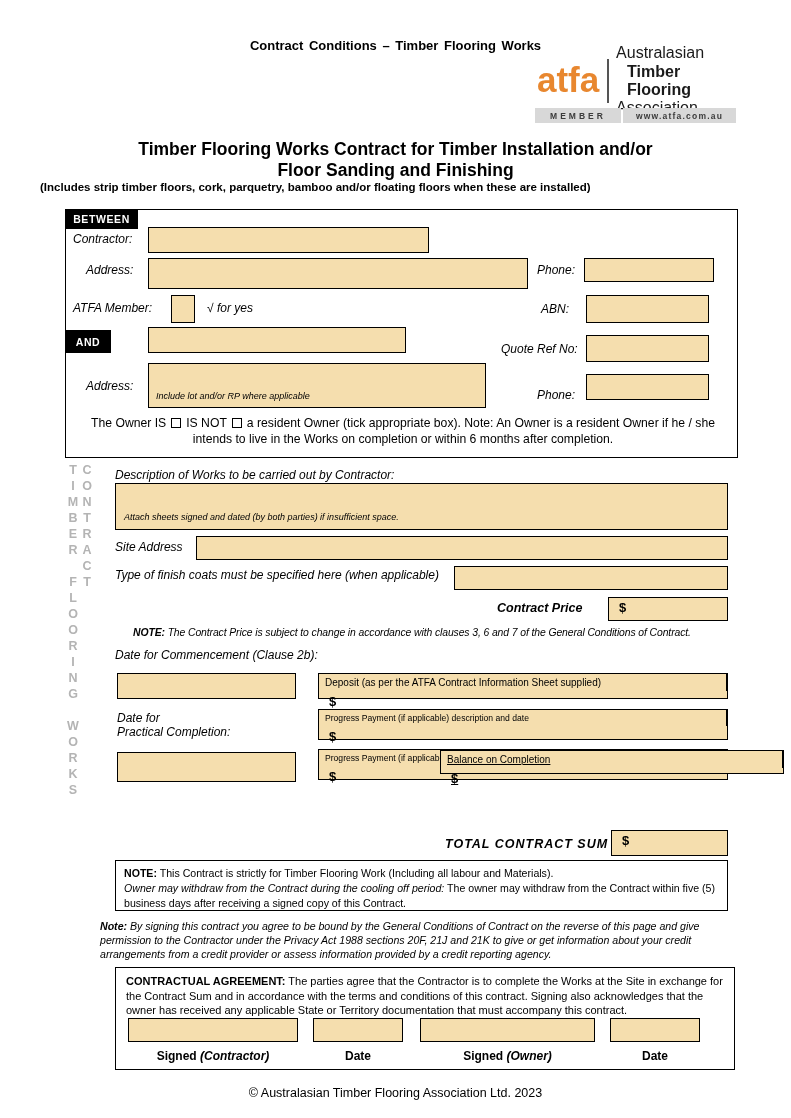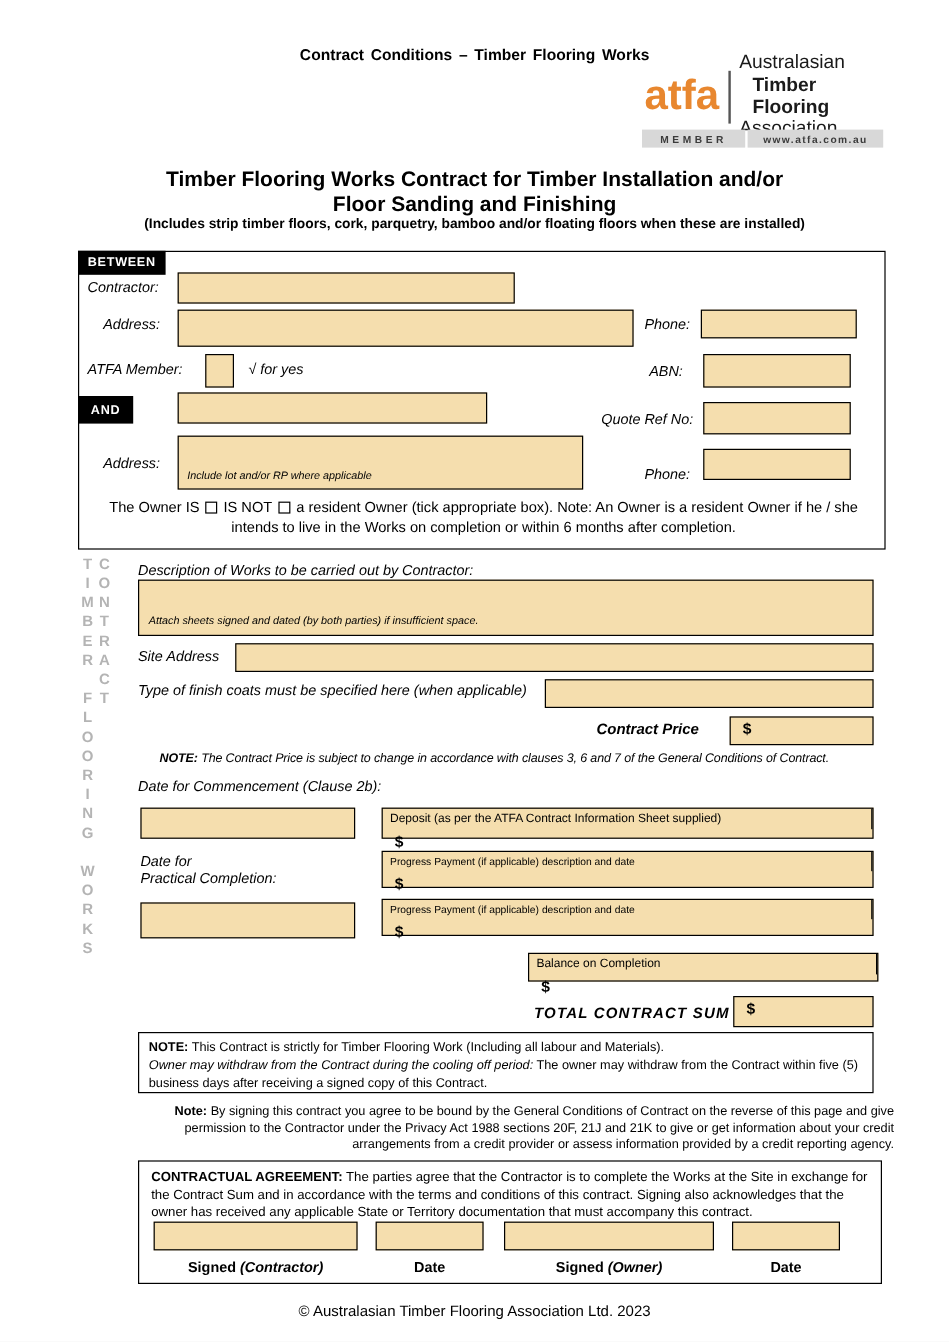--- a/index.html
+++ b/index.html
@@ -33,40 +33,40 @@
   .logo-divider { width:2px; height:44px; background:#555; margin-right:7px; }
   .logo-org { font-size:16px; line-height:1.15; color:#1a1a1a; }
   .logo-org .bold { font-weight:bold;margin-left:11px; }
   .logo-bar { display:flex; margin-top:3px; height:15px; gap:2px;justify-content:flex-end; }
   .logo-bar span { background:#D8D8D8; color:#3b3b3b; font-weight:bold; font-size:8.5px;
     display:flex; align-items:center; justify-content:center; }
   .logo-member { width:86px; letter-spacing:3px; }
   .logo-web { flex:1; letter-spacing:1.2px; }
   .main-title { position:absolute; top:139px; left:40px; width:711px; text-align:center;
     font-size:17.5px; font-weight:bold; line-height:1.18; }
-  .sub-title { position:absolute; top:181px; left:40px; width:711px; text-align:center;
+  .sub-title { position:absolute; top:181px; left:40px; width:711px; 
     font-size:11.5px; font-weight:bold; }
   
   .parties { position:absolute; left:65px; top:209px; width:673px; height:249px;
     border:1px solid #000; }
   
   .vtext {
     position:absolute; left:66px; top:463px; height:450px; width:24px;
     writing-mode:vertical-lr; text-orientation:upright;
     font-size:12.5px; font-weight:bold; color:#b4b4b4; letter-spacing:2px;
     text-align:left;
   }
   .payrow { position:absolute; background:#F5DEAE; border:1px solid #000; display:flex;flex-direction:column; }
   .paylabel { flex:1; border-right:1.5px solid #000; padding:3px 6px; }
   .paydollar { width:116px; font-weight:bold; font-size:13px; padding:3px 0 0 10px; }
   .dollar-field { font-weight:bold; font-size:13px; padding:2px 0 0 10px; }
   .notebox { position:absolute; left:115px; top:860px; width:613px; height:51px;
     border:1px solid #000; padding:5px 8px; font-size:10.6px; line-height:1.4; }
-  .note2 { position:absolute; left:100px; top:920px; width:645px; text-align:right;
-    font-size:10.6px; line-height:1.3; }
+  .note2 { position:absolute; left:100px; top:920px; width:645px; text-align:left;
+    font-size:10.6px; font-style:italic; line-height:1.3; }
   .agreement { position:absolute; left:115px; top:967px; width:620px; height:103px;
     border:1px solid #000; padding:6px 10px; font-size:11px; line-height:1.32; }
   .sig-label { position:absolute; top:1049px; font-size:12px; font-weight:bold;
     text-align:center; }
   .sig-label .paren { font-style:italic; }
   .footer { position:absolute; top:1086px; left:0; width:100%; text-align:center;
     font-size:12.5px; }
   .resident { position:absolute; left:13px; top:206px; width:648px; text-align:center;
     font-size:12.2px; line-height:1.3; }
   .bold { font-weight:bold; }
@@ -175,21 +175,21 @@
     <div class="paydollar"><span>$</span></div>
   </div>
 
   <div class="field" style="left:117px; top:752px; width:179px; height:30px;"></div>
 
   <div class="payrow" style="left:318px; top:749px; width:410px; height:31px;">
     <div class="paylabel" style="font-size:8.6px;">Progress Payment  (if applicable)  description  and  date</div>
     <div class="paydollar"><span>$</span></div>
   </div>
 
-  <div class="payrow" style="left:440px; top:794px; width:292px; height:24px;">
+  <div class="payrow" style="left:440px; top:750px; width:344px; height:24px;text-decoration:underline;">
     <div class="paylabel" style="font-size:10px; display:flex; align-items:center;">Balance on Completion</div>
     <div class="paydollar"><span>$</span></div>
   </div>
 
   <div class="lbl bold" style="left:445px; top:837px; font-size:12.5px; letter-spacing:1px;">TOTAL CONTRACT SUM</div>
   <div class="field dollar-field" style="left:611px; top:830px; width:117px; height:26px; border-width:1.5px;"><span>$</span></div>
 
   <div class="notebox">
     <div><span class="bold">NOTE:</span><span> This Contract is strictly for Timber Flooring Work (Including all labour and Materials).</span></div>
     <div><span class="italic">Owner may withdraw from the Contract during the cooling off period:</span><span> The owner may withdraw from the Contract within five (5) business days after receiving a signed copy of this Contract.</span></div>

